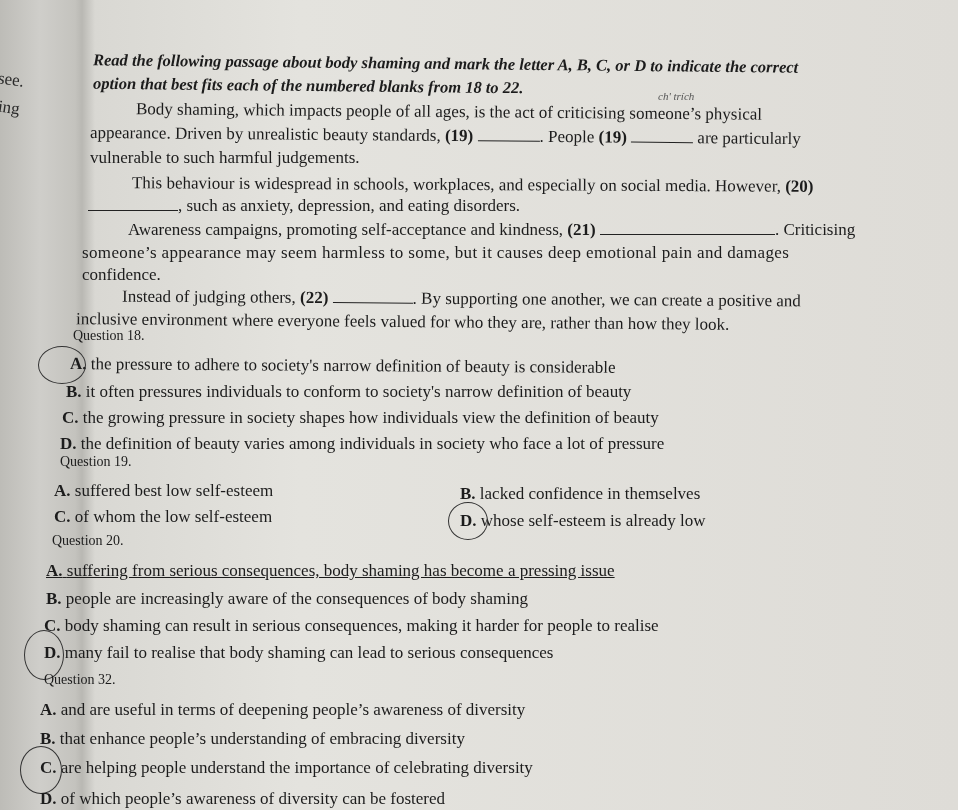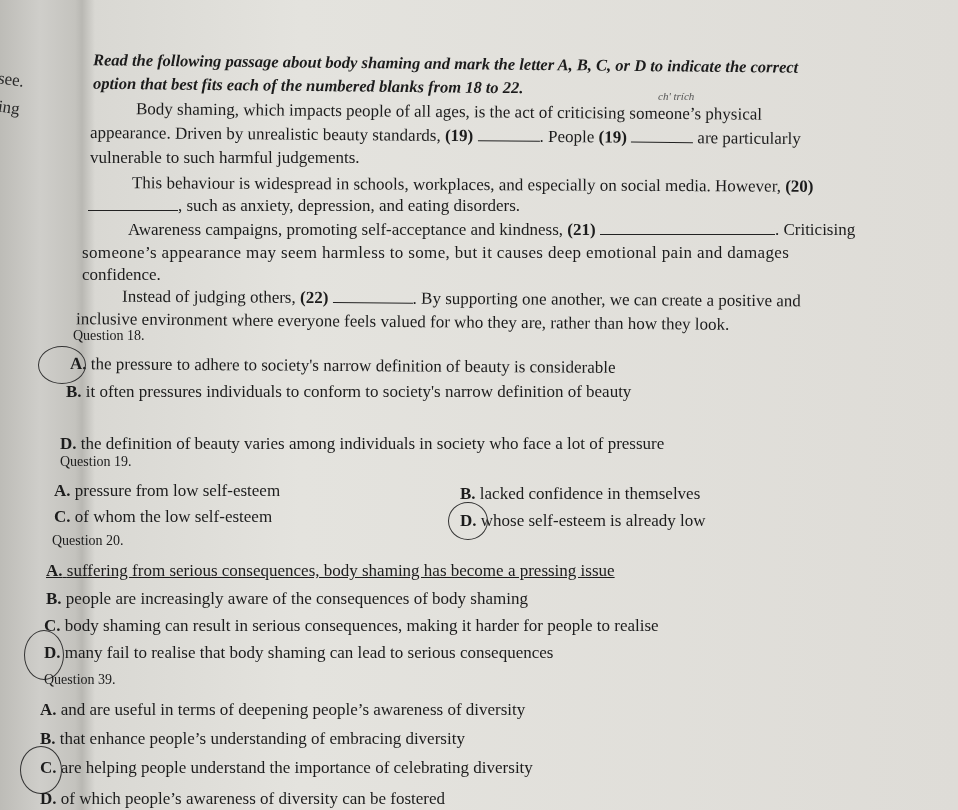--- a/index.html
+++ b/index.html
@@ -69,27 +69,30 @@
   <div class="line" style="left:16px; top:278px; transform:rotate(0.5deg);">inclusive environment where everyone feels valued for who they are, rather than how they look.</div>
 
   <div class="line q-head" style="left:13px; top:292px;">Question 18.</div>
   <div class="line" style="left:10px; top:322px; transform:rotate(0.4deg);">
     <span class="opt-letter">A.</span> <span>the pressure to adhere to society's narrow definition of beauty is considerable</span>
   </div>
   <div class="circle" style="left:-22px; top:312px; width:46px; height:36px;"></div>
   <div class="line" style="left:6px; top:348px;">
     <span class="opt-letter">B.</span> <span>it often pressures individuals to conform to society's narrow definition of beauty</span>
   </div>
+  <div class="line" style="left:2px; top:374px;">
+    <span class="opt-letter">C.</span> <span>the growing pressure in society shapes how individuals view the definition of beauty</span>
+  </div>
   <div class="line" style="left:0px; top:400px;">
     <span class="opt-letter">D.</span> <span>the definition of beauty varies among individuals in society who face a lot of pressure</span>
   </div>
 
   <div class="line q-head" style="left:0px; top:418px;">Question 19.</div>
   <div class="line" style="left:-6px; top:447px;">
-    <span class="opt-letter">A.</span> <span>pressure from low self-esteem</span>
+    <span class="opt-letter">A.</span> <span>suffered best low self-esteem</span>
   </div>
   <div class="line" style="left:400px; top:450px;">
     <span class="opt-letter">B.</span> <span>lacked confidence in themselves</span>
   </div>
   <div class="line" style="left:-6px; top:473px;text-align:center;">
     <span class="opt-letter">C.</span> <span>of whom the low self-esteem</span>
   </div>
   <div class="line" style="left:400px; top:477px;">
     <span class="opt-letter">D.</span> <span>whose self-esteem is already low</span>
   </div>
@@ -103,21 +106,21 @@
     <span class="opt-letter">B.</span> <span>people are increasingly aware of the consequences of body shaming</span>
   </div>
   <div class="line" style="left:-16px; top:582px;">
     <span class="opt-letter">C.</span> <span>body shaming can result in serious consequences, making it harder for people to realise</span>
   </div>
   <div class="line" style="left:-16px; top:609px;">
     <span class="opt-letter">D.</span> <span>many fail to realise that body shaming can lead to serious consequences</span>
   </div>
   <div class="circle" style="left:-36px; top:596px; width:38px; height:48px;"></div>
 
-  <div class="line q-head" style="left:-16px; top:636px;">Question 39.</div>
+  <div class="line q-head" style="left:-16px; top:636px;">Question 32.</div>
   <div class="line" style="left:-20px; top:666px;">
     <span class="opt-letter">A.</span> <span>and are useful in terms of deepening people’s awareness of diversity</span>
   </div>
   <div class="line" style="left:-20px; top:695px;">
     <span class="opt-letter">B.</span> <span>that enhance people’s understanding of embracing diversity</span>
   </div>
   <div class="line" style="left:-20px; top:724px;">
     <span class="opt-letter">C.</span> <span>are helping people understand the importance of celebrating diversity</span>
   </div>
   <div class="circle" style="left:-40px; top:712px; width:40px; height:46px;"></div>

